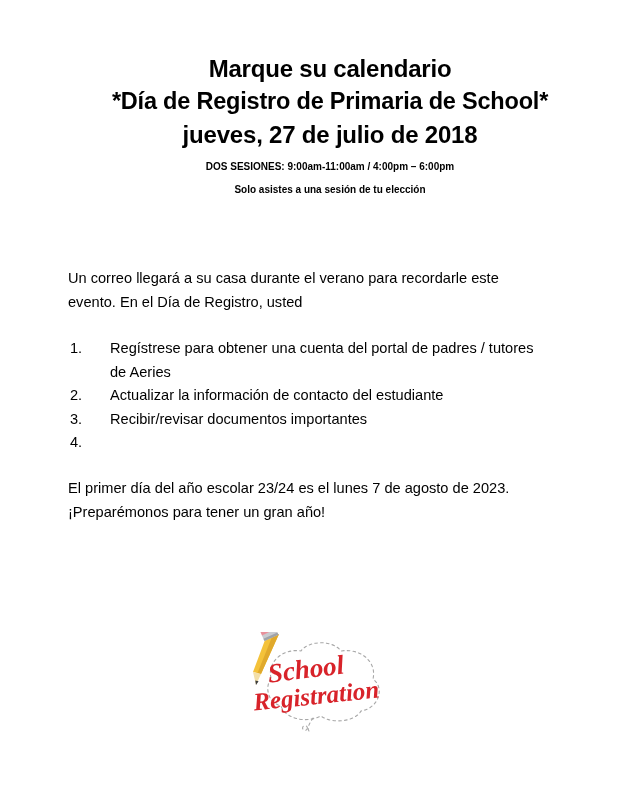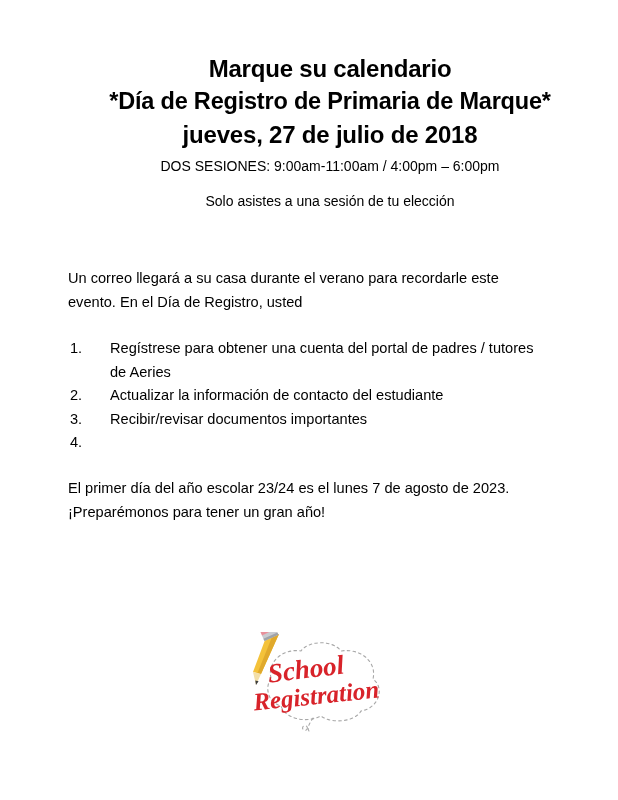--- a/index.html
+++ b/index.html
@@ -33,28 +33,28 @@
     font-weight: bold;
     font-size: 24px;
     line-height: 33px;
     letter-spacing: -0.2px;
     white-space: nowrap;
   }
   .title-line-2 {
     font-size: 23.5px;
   }
   .subtitle-line {
-    font-weight: normal;
-    font-size: 14px;
+    font-weight: bold;
+    font-size: 10px;
     line-height: 23px;
     margin-top: 4px;
     white-space: nowrap;
   }
   .subtitle-line-2 {
-    margin-top: 12px;
+    margin-top: 0;
   }
 
   
   .body-block {
     position: absolute;
     left: 68px;
     top: 244px;
     width: 466px;
   }
   p.para {
@@ -104,21 +104,21 @@
     display: block;
   }
 </style>
 </head>
 <body>
 
 <div class="page">
 
   <div class="header">
     <div class="title-line">Marque su calendario</div>
-    <div class="title-line title-line-2">*Día de Registro de Primaria de Marque*</div>
+    <div class="title-line title-line-2">*Día de Registro de Primaria de School*</div>
     <div class="title-line">jueves, 27 de julio de 2018</div>
     <div class="subtitle-line">DOS SESIONES: 9:00am-11:00am / 4:00pm – 6:00pm</div>
     <div class="subtitle-line subtitle-line-2">Solo asistes a una sesión de tu elección</div>
   </div>
 
   <div class="body-block">
 
 
     <div class="gap-md"></div>
 

